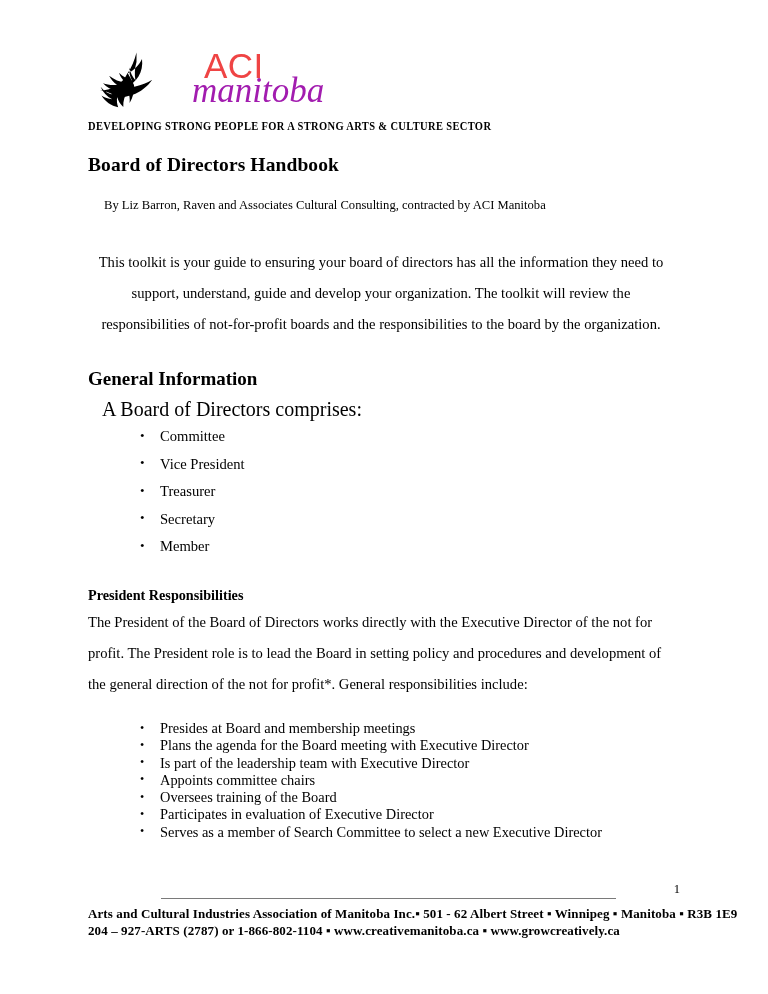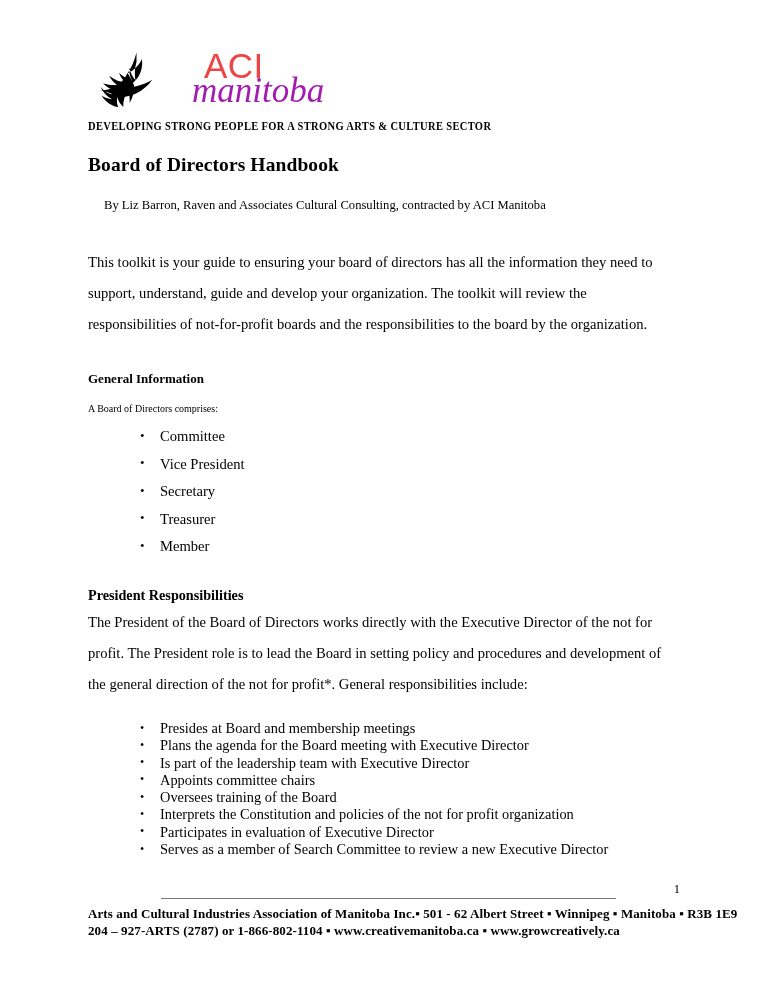--- a/index.html
+++ b/index.html
@@ -114,31 +114,31 @@
   p.byline {
     margin: 19px 0 0 16px;
     font-size: 12.6px;
     line-height: 17px;
     font-weight: normal;
   }
   p.intro {
     margin: 33px 0 0 0;
     font-size: 14.6px;
     line-height: 31px;
-    text-align: left;
+    text-align: center;
   }
   h3.section-heading {
     margin: 28px 0 0 0;
-    font-size: 13px;
+    font-size: 19px;
     line-height: 21px;
     font-weight: bold;
   }
   p.lead-in {
-    margin: 10px 0 0 0;
-    font-size: 10px;
+    margin: 10px 0 0 14px;
+    font-size: 20px;
     line-height: 20px;
   }
 
   ul.spaced-list {
     margin: 8px 0 0 0;
     padding: 0 0 0 52px;
     list-style: none;
   }
   ul.spaced-list > li {
     position: relative;
@@ -280,36 +280,35 @@
 
     <p class="byline">By Liz Barron, Raven and Associates Cultural Consulting, contracted by ACI Manitoba</p>
 
     <p class="intro">This toolkit is your guide to ensuring your board of directors has all the information they need to support, understand, guide and develop your organization. The toolkit will review the responsibilities of not-for-profit boards and the responsibilities to the board by the organization.</p>
 
     <h3 class="section-heading">General Information</h3>
     <p class="lead-in">A Board of Directors comprises:</p>
     <ul class="spaced-list">
       <li>Committee</li>
       <li>Vice President</li>
+      <li>Treasurer</li>
       <li>Secretary</li>
-      <li>Treasurer</li>
       <li>Member</li>
     </ul>
 
     <h3 class="sub-heading">President Responsibilities</h3>
     <p class="body-para">The President of the Board of Directors works directly with the Executive Director of the not for profit. The President role is to lead the Board in setting policy and procedures and development of the general direction of the not for profit*. General responsibilities include:</p>
     <ul class="tight-list">
       <li>Presides at Board and membership meetings</li>
       <li>Plans the agenda for the Board meeting with Executive Director</li>
       <li>Is part of the leadership team with Executive Director</li>
       <li>Appoints committee chairs</li>
       <li>Oversees training of the Board</li>
-      <li>Interprets the Constitution and policies of the not for profit organization</li>
       <li>Participates in evaluation of Executive Director</li>
-      <li>Serves as a member of Search Committee to review a new Executive Director</li>
+      <li>Serves as a member of Search Committee to select a new Executive Director</li>
     </ul>
 
   </div>
 
   <div class="page-number">1</div>
   <div class="footer-rule"></div>
   <div class="footer-text">
     <span class="fline">Arts and Cultural Industries Association of Manitoba Inc.▪ 501 - 62 Albert Street ▪ Winnipeg ▪ Manitoba ▪ R3B 1E9</span>
     <span class="fline">204 – 927-ARTS (2787) or 1-866-802-1104 ▪ www.creativemanitoba.ca ▪ www.growcreatively.ca</span>
   </div>

